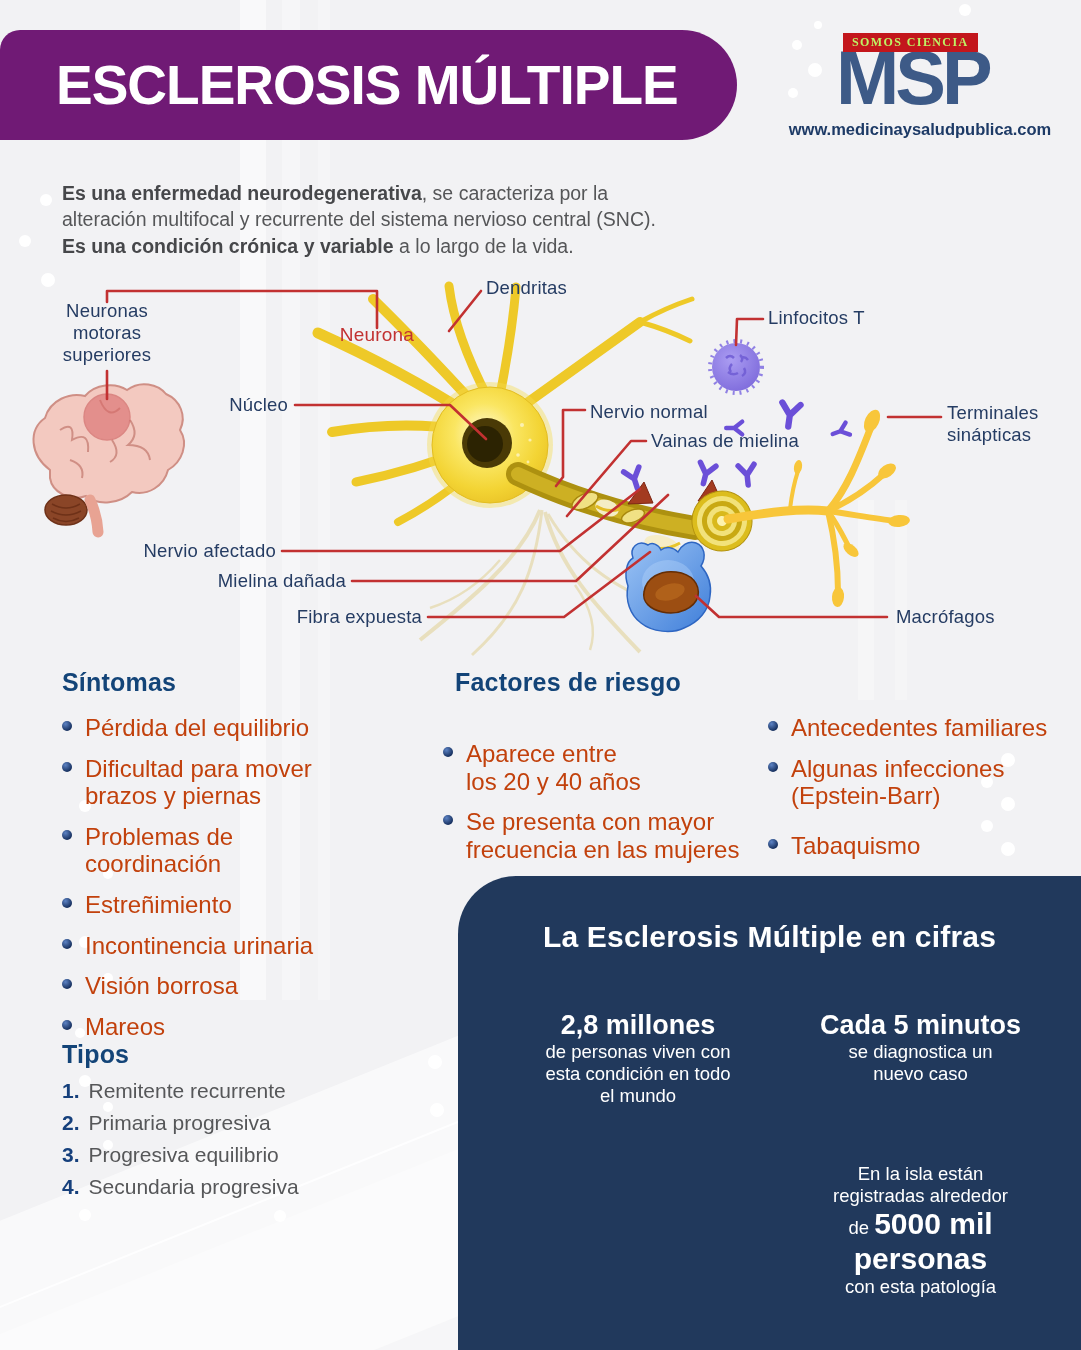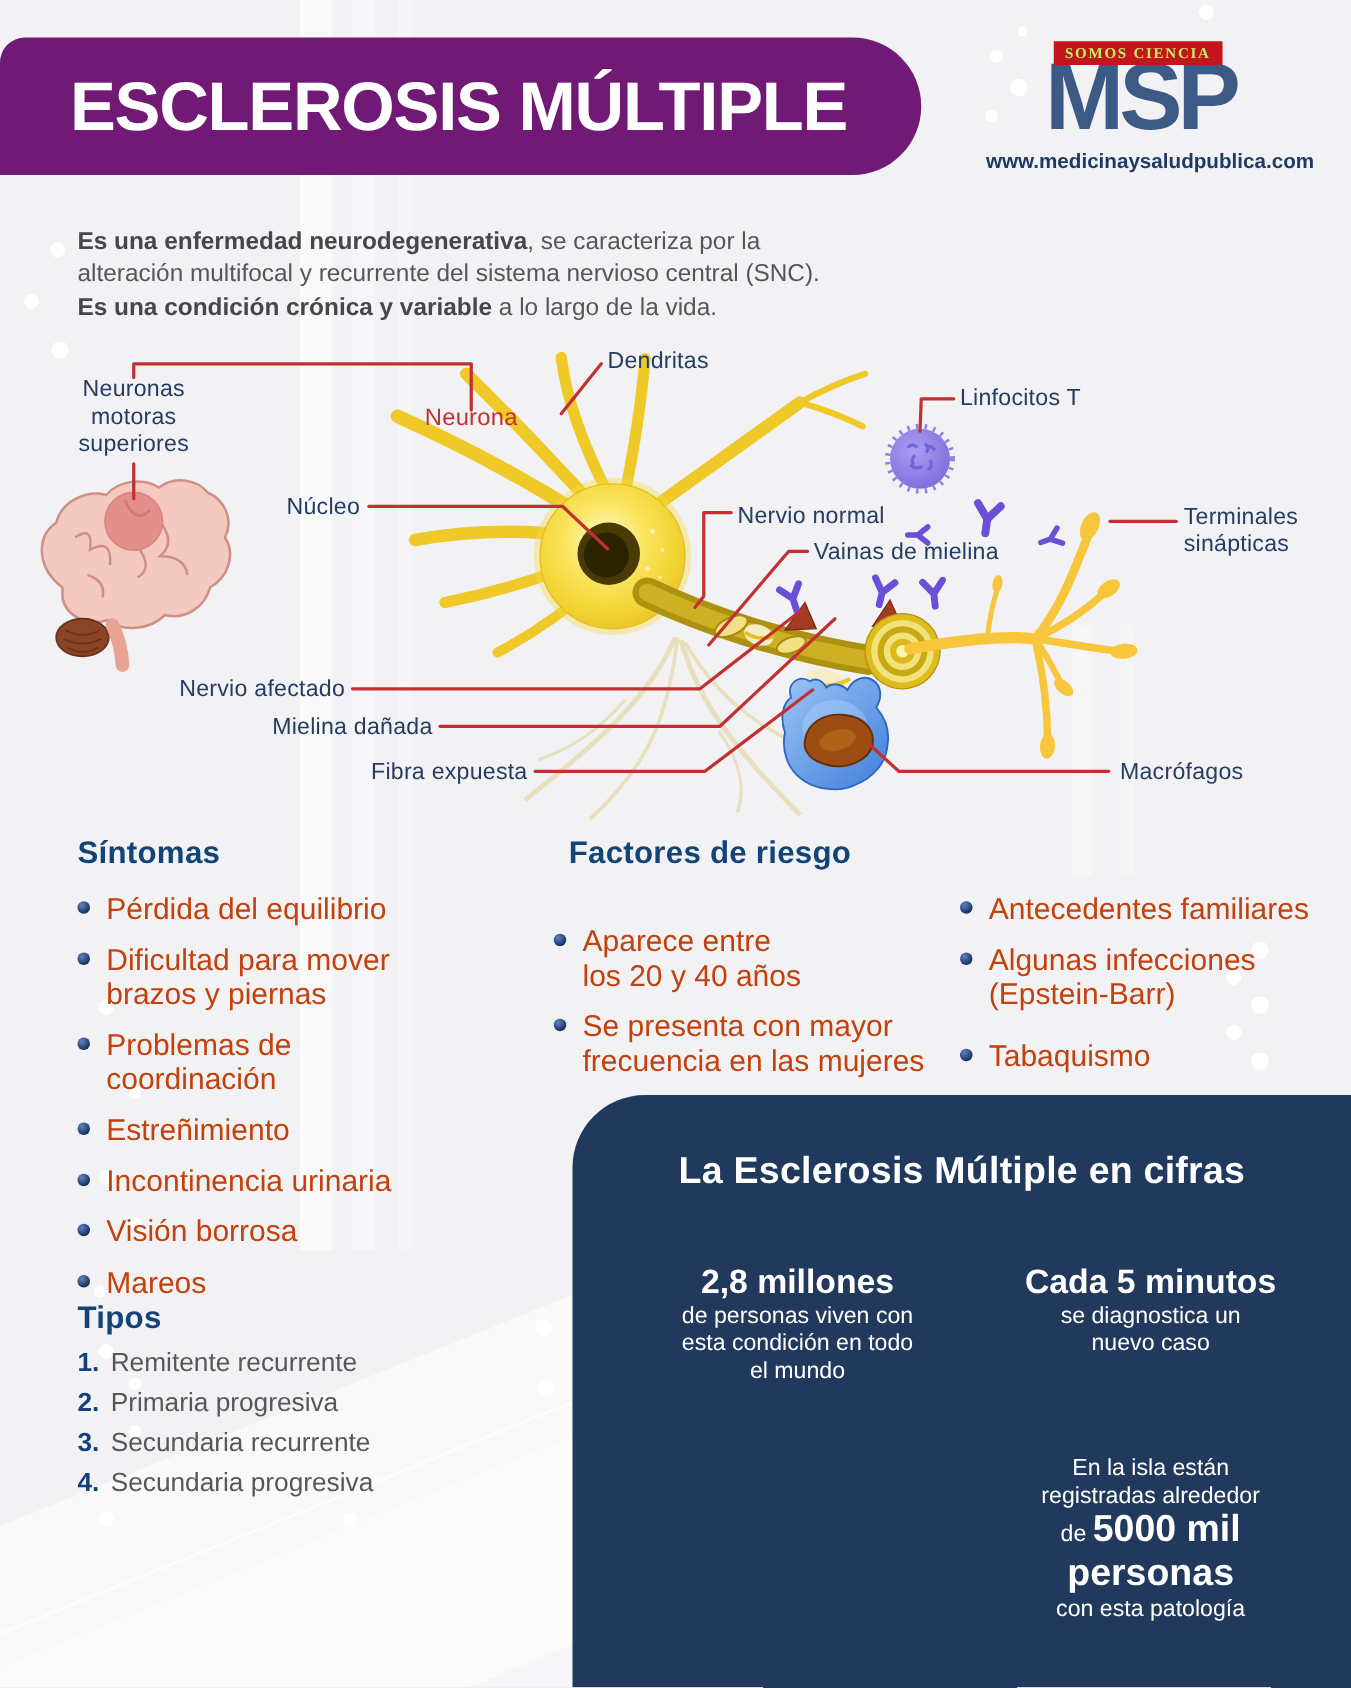--- a/index.html
+++ b/index.html
@@ -286,21 +286,21 @@
   <ul class="blist" style="left:768px;top:714px;width:300px;">
     <li>Antecedentes familiares</li>
     <li>Algunas infecciones<br>(Epstein-Barr)</li>
     <li style="margin-top:22px;">Tabaquismo</li>
   </ul>
 
   <h2 class="h-blue" style="left:62px;top:1040px;">Tipos</h2>
   <div class="types">
     <div class="trow"><span class="num">1.</span><span>Remitente recurrente</span></div>
     <div class="trow"><span class="num">2.</span><span>Primaria progresiva</span></div>
-    <div class="trow"><span class="num">3.</span><span>Secundaria recurrente</span></div>
+    <div class="trow"><span class="num">3.</span><span>Progresiva equilibrio</span></div>
     <div class="trow"><span class="num">4.</span><span>Secundaria progresiva</span></div>
   </div>
 
   <div class="panel">
     <h2>La Esclerosis Múltiple en cifras</h2>
 
     <div class="stat stat1">
       <div class="big">2,8 millones</div>
       <div class="small">de personas viven con<br>esta condición en todo<br>el mundo</div>
     </div>

